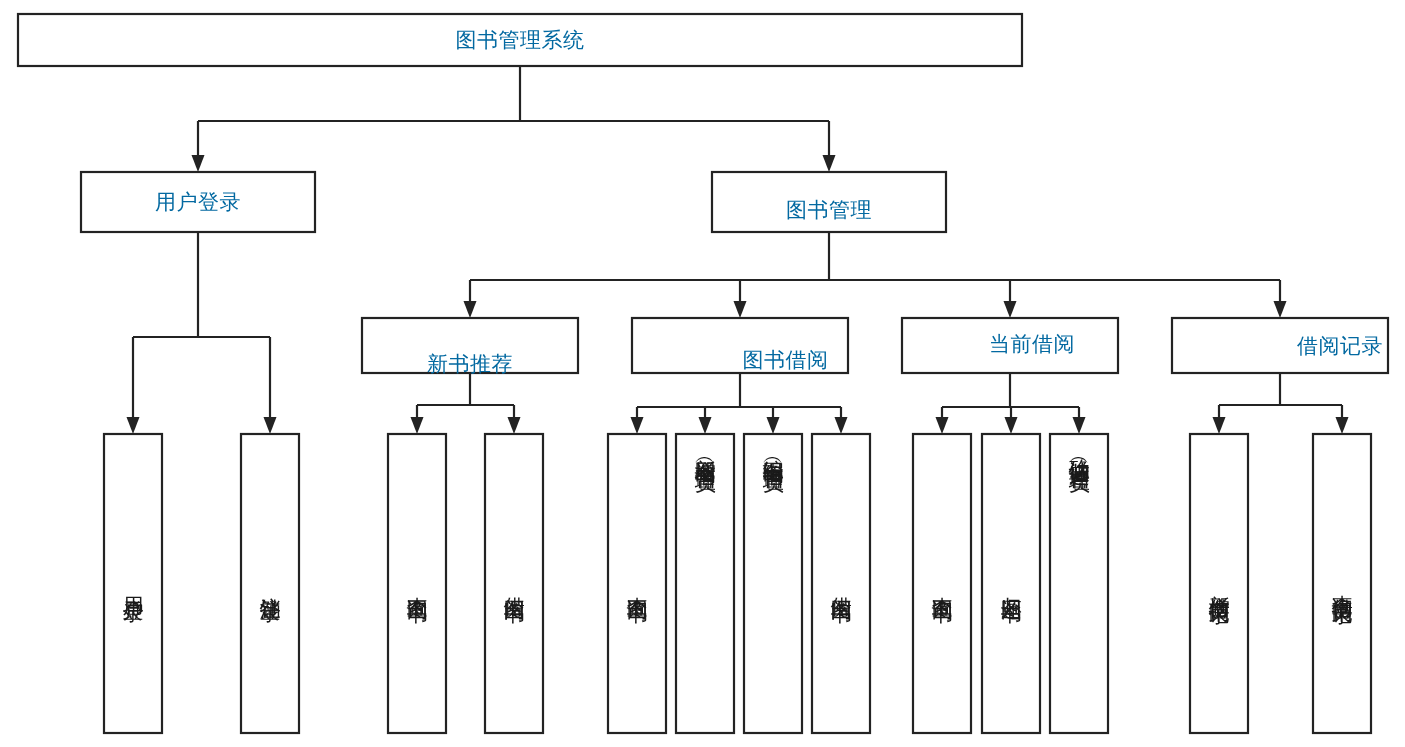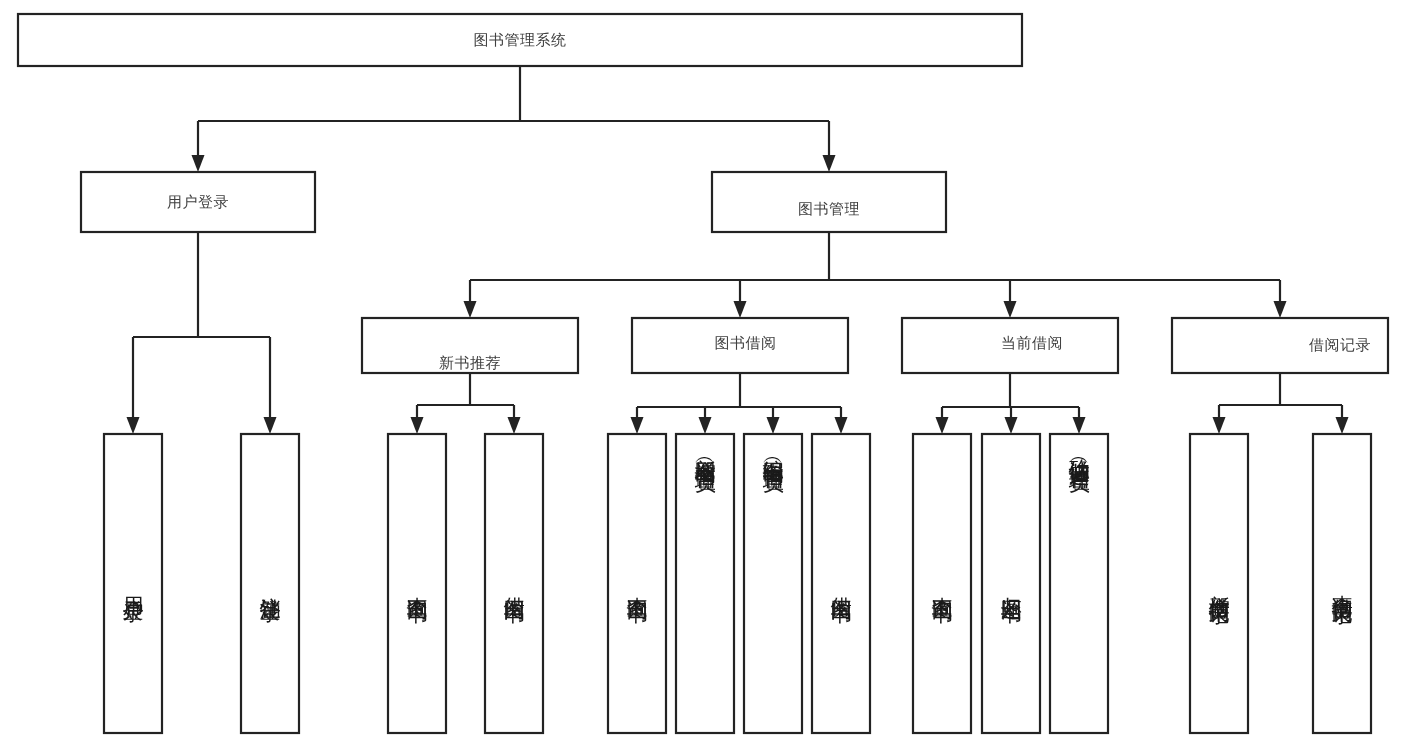--- a/index.html
+++ b/index.html
@@ -40,22 +40,22 @@
   }
   .edge-head {
     fill: #232323;
     stroke: none;
   }
   .node-label-h {
     position: absolute;
     display: flex;
     align-items: center;
     justify-content: center;
-    color: #404040;
-    font-size: 15px;
+    color: #0369a1;
+    font-size: 21px;
     letter-spacing: 0.5px;
     white-space: nowrap;
     pointer-events: none;
   }
   .node-label-v {
     position: absolute;
     display: flex;
     align-items: center;
     justify-content: center;
     color: #1a1a1a;
@@ -160,21 +160,21 @@
         <rect class="node-box" x="1050" y="434" width="58" height="299"></rect>
         <rect class="node-box" x="1190" y="434" width="58" height="299"></rect>
         <rect class="node-box" x="1313" y="434" width="58" height="299"></rect>
       </g>
   </svg>
   <div id="labels-layer">
       <div class="node-label-h" style="left: 18px; top: 14px; width: 1004px; height: 52px;">图书管理系统</div>
       <div class="node-label-h" style="left: 81px; top: 172px; width: 234px; height: 60px;">用户登录</div>
       <div class="node-label-h" style="left: 712px; top: 172px; width: 234px; height: 75px;">图书管理</div>
       <div class="node-label-h" style="left: 362px; top: 336px; width: 216px; height: 55px;">新书推荐</div>
-      <div class="node-label-h" style="left: 632px; top: 316px; width: 227px; height: 55px;">图书借阅</div>
+      <div class="node-label-h" style="left: 632px; top: 332px; width: 227px; height: 55px; padding-left: 40px;">图书借阅</div>
       <div class="node-label-h" style="left: 924px; top: 318px; width: 216px; height: 51px;">当前借阅</div>
       <div class="node-label-h" style="left: 1232px; top: 318px; width: 216px; height: 55px;">借阅记录</div>
       <div class="node-label-v" style="left: 104px; top: 434px; width: 58px; height: 299px;">用户登录</div>
       <div class="node-label-v" style="left: 241px; top: 434px; width: 58px; height: 299px;">注销登录</div>
       <div class="node-label-v" style="left: 388px; top: 434px; width: 58px; height: 299px;">查询图书</div>
       <div class="node-label-v" style="left: 485px; top: 434px; width: 58px; height: 299px;">借阅图书</div>
       <div class="node-label-v" style="left: 608px; top: 434px; width: 58px; height: 299px;">查询图书</div>
       <div class="node-label-v align-top" style="left: 676px; top: 434px; width: 58px; height: 291px; padding-top: 8px;">新增图书（管理员）</div>
       <div class="node-label-v align-top" style="left: 744px; top: 434px; width: 58px; height: 291px; padding-top: 8px;">编辑图书（管理员）</div>
       <div class="node-label-v" style="left: 812px; top: 434px; width: 58px; height: 299px;">借阅图书</div>

